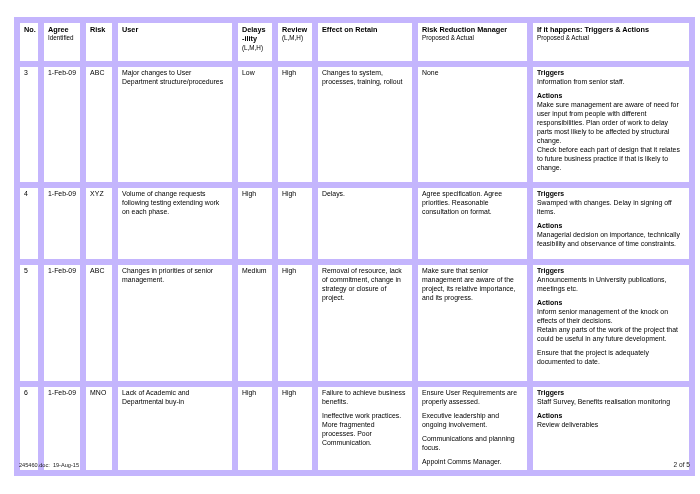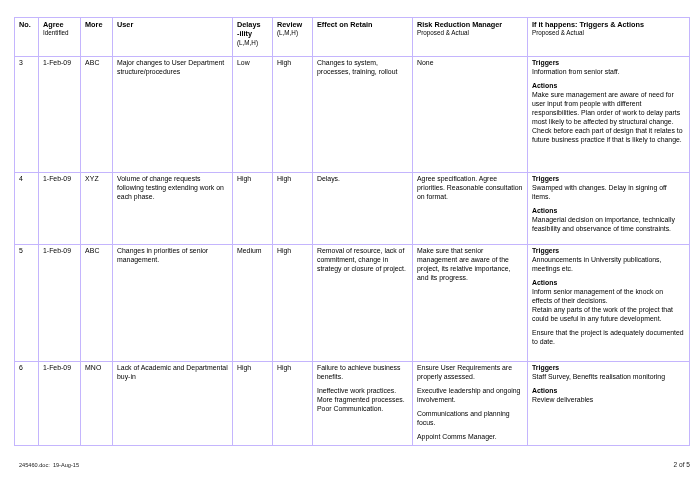--- a/index.html
+++ b/index.html
@@ -24,21 +24,21 @@
   table.risk-table {
     position: absolute;
     left: 14px;
     top: 17px;
     width: 675px;
     border-collapse: collapse;
     table-layout: fixed;
   }
   table.risk-table td,
   table.risk-table th {
-    border: 1px solid #c4b5fd;
+    border: 6px solid #c4b5fd;
     vertical-align: top;
     padding: 2px 4px 3px 4px;
     font-size: 6.9px;
     line-height: 1.30;
     text-align: left;
     font-weight: normal;
     overflow: hidden;
   }
   
   col.c-no    { width: 24px; }
@@ -133,21 +133,21 @@
     <thead>
       <tr>
         <th>
           <span class="hdr-main">No.</span>
         </th>
         <th>
           <span class="hdr-main">Agree</span>
           <span class="hdr-sub">Identified</span>
         </th>
         <th>
-          <span class="hdr-main">More</span>
+          <span class="hdr-main">Risk</span>
         </th>
         <th>
           <span class="hdr-main">User</span>
         </th>
         <th>
           <span class="hdr-main" style="white-space:pre-line">Delays
 -ility</span>
           <span class="hdr-sub">(L,M,H)</span>
         </th>
         <th>

